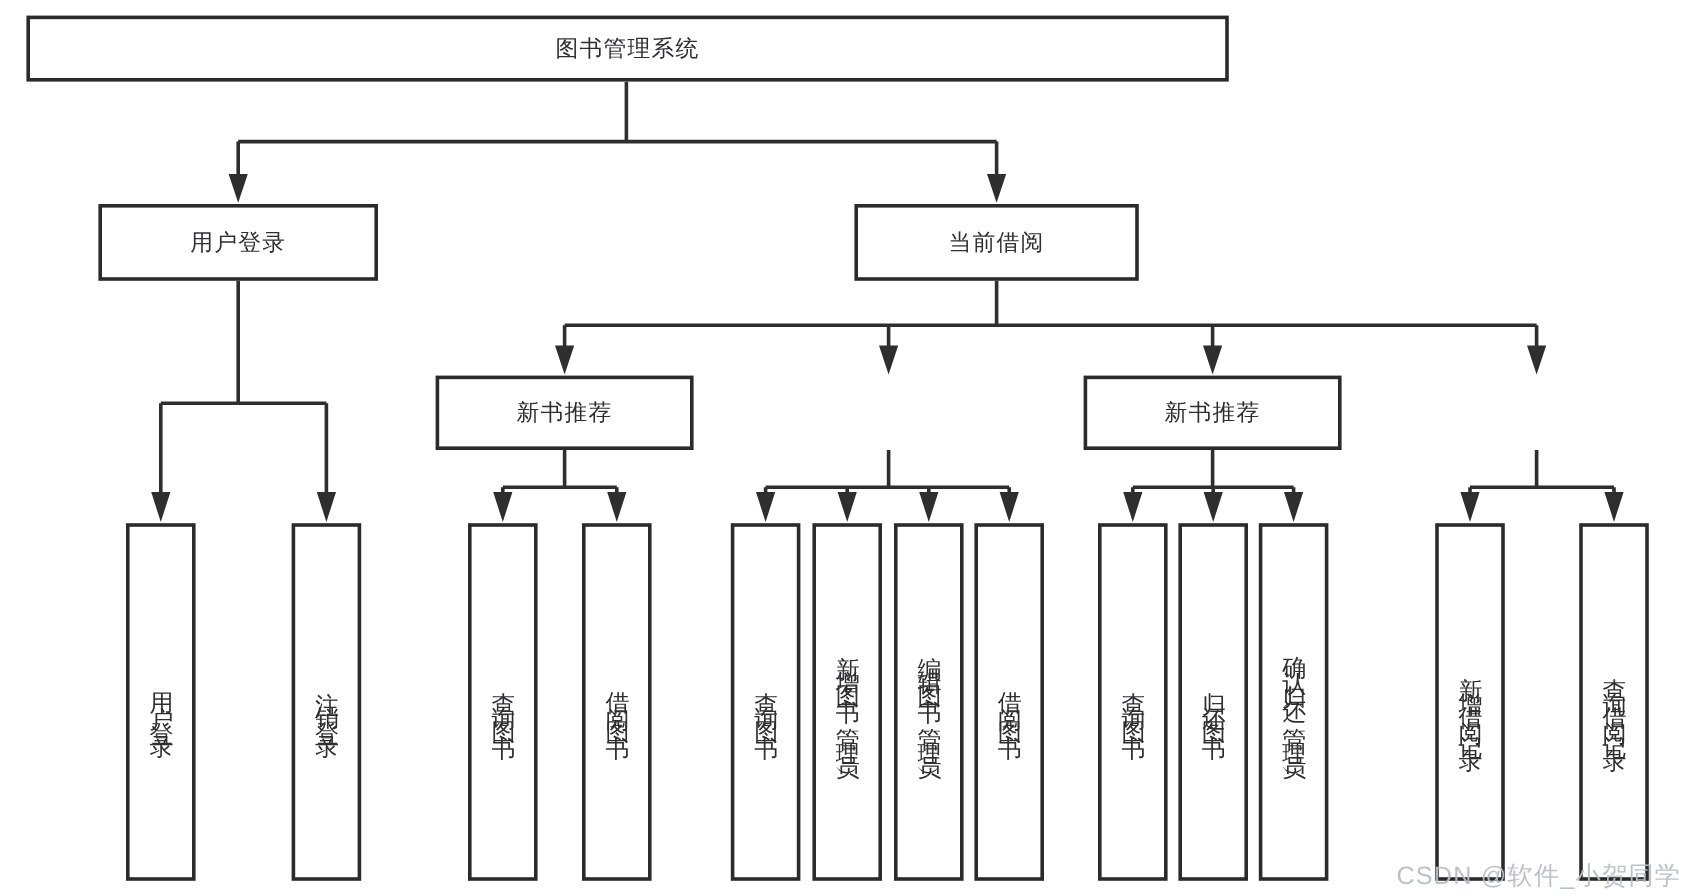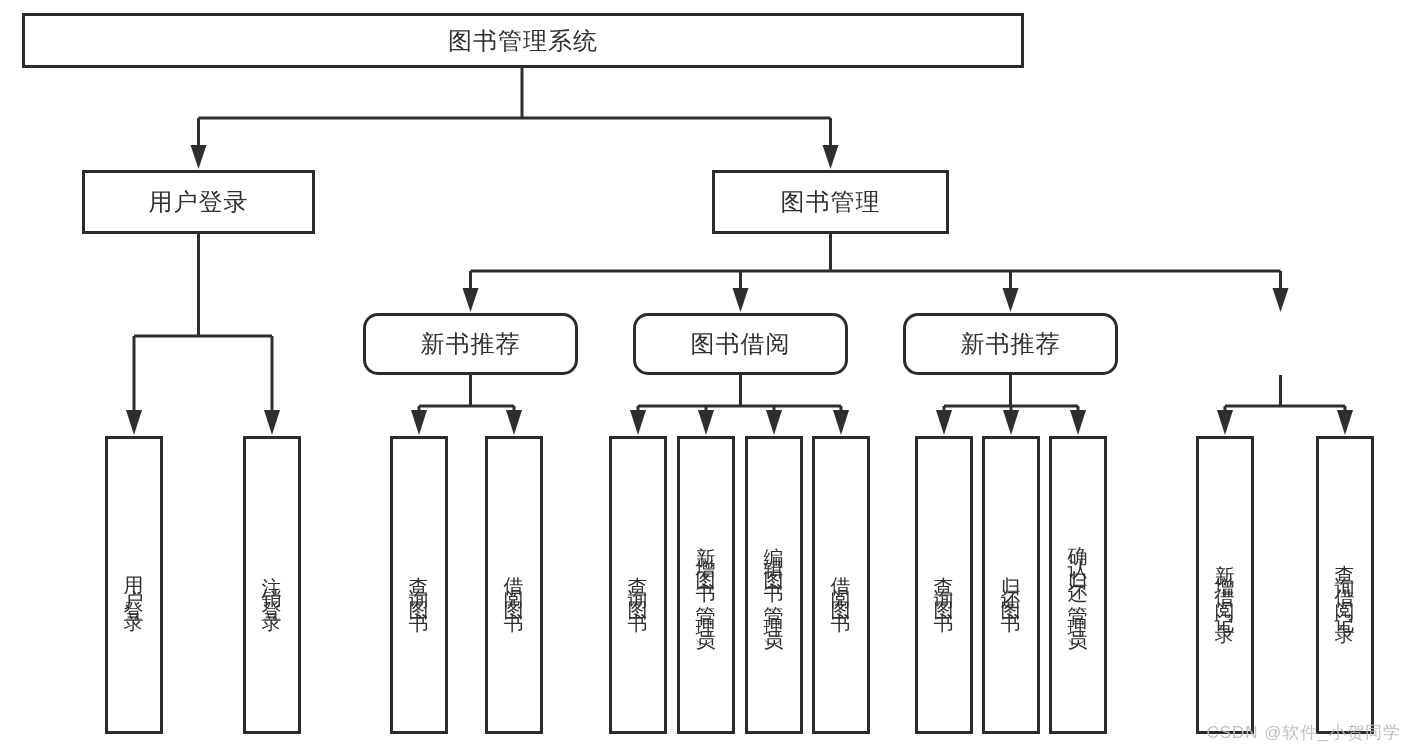--- a/index.html
+++ b/index.html
@@ -33,48 +33,47 @@
     position: absolute;
     box-sizing: border-box;
     border: 3px solid #2b2b2b;
     background: #ffffff;
     display: flex;
     align-items: center;
     justify-content: center;
   }
   .box .lbl {
     color: #2f2f33;
-    font-size: 24px;
+    font-size: 19px;
     letter-spacing: 1px;
     white-space: nowrap;
   }
   .box.v .lbl {
     writing-mode: vertical-rl;
     text-orientation: mixed;
     font-size: 20px;
     letter-spacing: 12px;
     line-height: 1;
     white-space: normal;
   }
   .leaf {
     top: 436px;
     width: 58px;
     height: 298px;
   }
   .lvl3 {
     top: 313px;
     width: 215px;
     height: 62px;
-    border-radius: 15px;
   }
   #watermark {
     position: absolute;
     right: 4px;
     bottom: 3px;
-    font-size: 17px;
+    font-size: 21px;
     color: #b9bdc6;
     letter-spacing: 1px;
     white-space: nowrap;
     z-index: 5;
     opacity: 0.95;
   }
 </style>
 </head>
 <body>
 
@@ -124,28 +123,25 @@
   </svg>
 
   <div class="box" style="left:22px;top:13px;width:1002px;height:55px">
     <span class="lbl">图书管理系统</span>
   </div>
 
   <div class="box" style="left:82px;top:170px;width:233px;height:64px">
     <span class="lbl">用户登录</span>
   </div>
   <div class="box" style="left:712px;top:170px;width:237px;height:64px">
-    <span class="lbl">图书管理</span>
+    <span class="lbl">当前借阅</span>
   </div>
 
   <div class="box lvl3" style="left:363px">
     <span class="lbl">新书推荐</span>
-  </div>
-  <div class="box lvl3" style="left:633px">
-    <span class="lbl">图书借阅</span>
   </div>
   <div class="box lvl3" style="left:903px">
     <span class="lbl">新书推荐</span>
   </div>
 
   <div class="box v leaf" style="left:105px">
     <span class="lbl">用户登录</span>
   </div>
   <div class="box v leaf" style="left:243px">
     <span class="lbl">注销登录</span>

